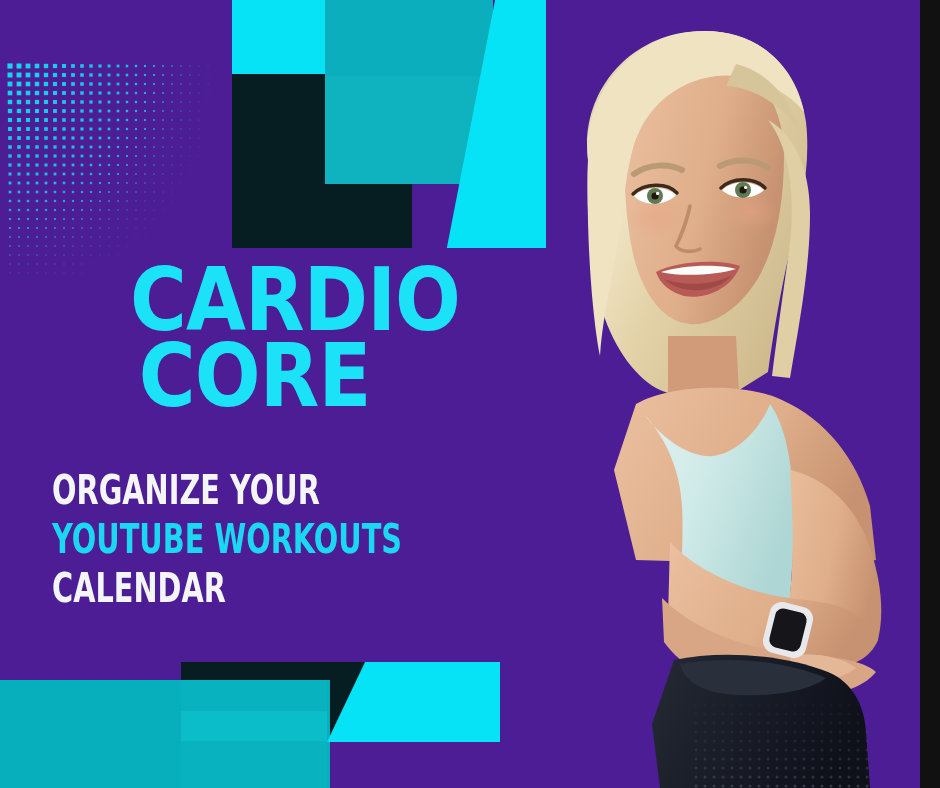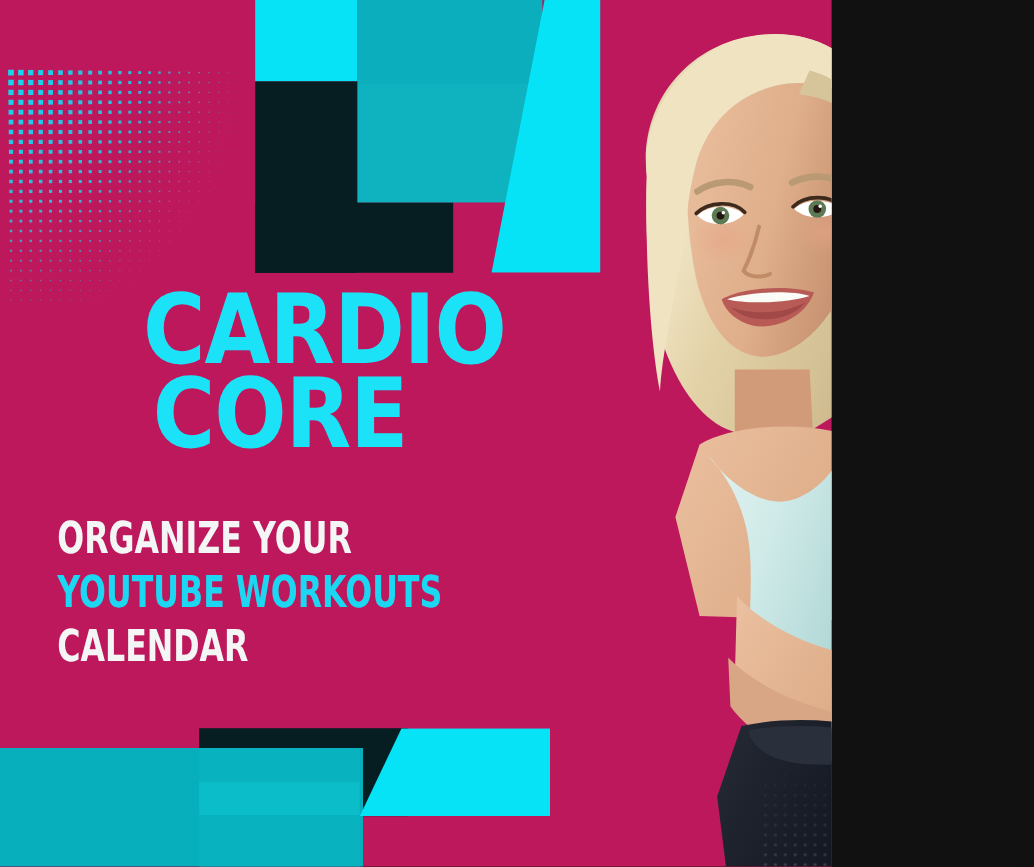--- a/index.html
+++ b/index.html
@@ -3,23 +3,23 @@
 <meta charset="utf-8">
 <title>Cardio Core Promo Graphic</title>
 <style>
   * { margin:0; padding:0; box-sizing:border-box; }
   html,body{
     background:#111;
     font-family:"Liberation Sans", sans-serif;
   }
   #poster{
     position:relative;
-    width:756px;
+    width:920px;
     height:788px;
-    background:#be185d;
+    background:#4c1d95;
     overflow:hidden;
   }
 
   
   #halftone{
     position:absolute;
     left:6px; top:62px;
     width:214px; height:214px;
     pointer-events:none;
   }

